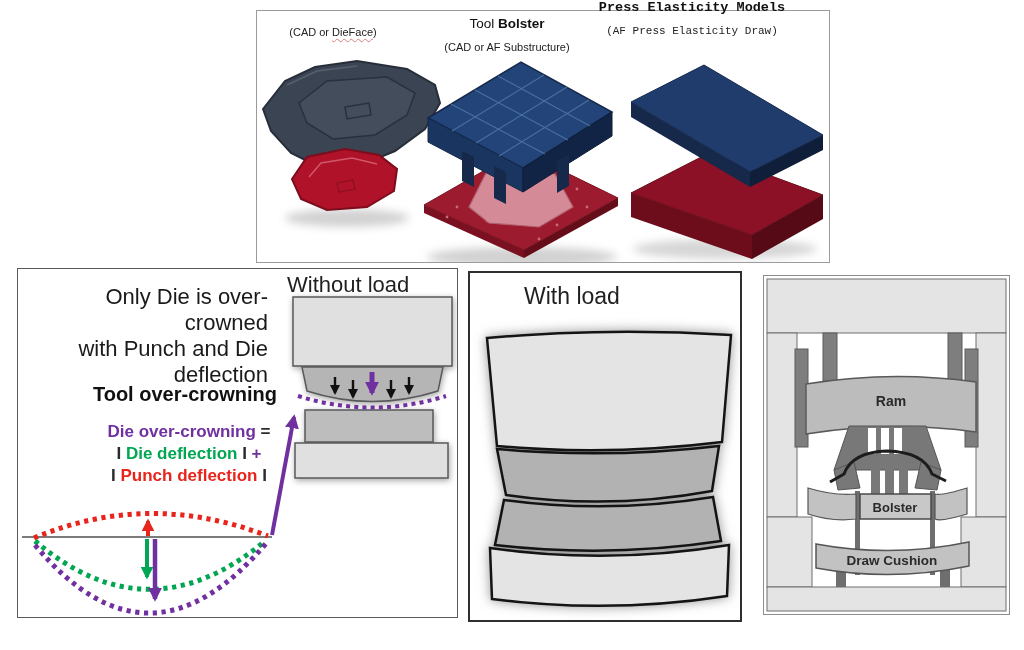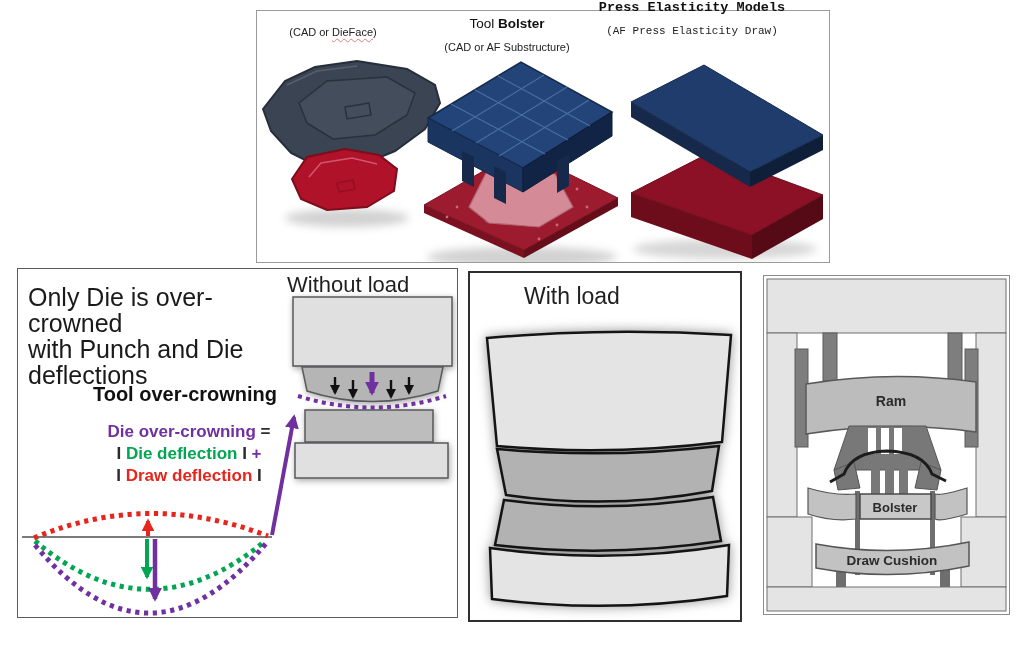--- a/index.html
+++ b/index.html
@@ -8,22 +8,22 @@
   .panel{position:absolute;box-sizing:border-box;background:#fff;}
   .panel-top{left:256px;top:10px;width:574px;height:253px;border:1.5px solid #9b9b9b;}
   .panel-left{left:17px;top:268px;width:441px;height:350px;border:1.5px solid #5a5a5a;}
   .panel-mid{left:468px;top:271px;width:274px;height:351px;border:2px solid #2f2f2f;}
   .panel-right{left:763px;top:275px;width:247px;height:340px;border:1.5px solid #8c8c8c;}
   .abs{position:absolute;}
   .colhead{position:absolute;text-align:center;font-size:13.5px;line-height:15px;color:#111;}
   .colhead .sub{font-size:11px;line-height:13px;color:#222;margin-top:10px;}
   .bold{font-weight:bold;}
   .wavy{text-decoration:underline wavy #d98080;text-decoration-thickness:1px;text-underline-offset:2px;}
-  .heading{position:absolute;left:28px;top:284px;width:240px;text-align:left;
-           font-size:25px;line-height:26px;color:#1a1a1a;}
+  .heading{position:absolute;left:28px;top:284px;width:240px;text-align:right;
+           font-size:22px;line-height:26px;color:#1a1a1a;}
   .subheading{position:absolute;left:65px;top:383px;width:240px;text-align:center;
               font-size:20px;font-weight:bold;color:#111;}
   .formula{position:absolute;left:73px;top:421px;width:232px;text-align:center;
            font-size:17px;font-weight:bold;line-height:22px;}
   .f-purple{color:#7030A0;} .f-green{color:#00A651;} .f-red{color:#E8251C;} .f-black{color:#2b2b2b;}
   .dtitle{position:absolute;text-align:left;color:#1f1f1f;}
   .wo-load{left:287px;top:272px;width:165px;font-size:22px;}
   .w-load{left:524px;top:283px;width:165px;font-size:23px;}
   svg text{font-family:"Liberation Sans",sans-serif;}
 </style>
@@ -113,27 +113,27 @@
   <g>
     <path d="M 374,91 L 447,54 L 566,124 L 493,161 Z" stroke="#152a4d" stroke-width="1" fill="#1F3C6D"></path>
     <path d="M 374,91 L 493,161 L 493,176 L 374,106 Z" fill="#16294B"></path>
     <path d="M 493,161 L 566,124 L 566,139 L 493,176 Z" fill="#0f1f3a"></path>
   </g>
 </svg>
 
 <div class="heading">
   <div>Only Die is over-crowned</div>
   <div>with Punch and Die</div>
-  <div>deflections</div>
+  <div>deflection</div>
 </div>
 <div class="subheading">Tool over-crowning</div>
 <div class="formula">
   <div><span class="f-purple">Die over-crowning</span><span class="f-black"> =</span></div>
   <div><span class="f-black">I </span><span class="f-green">Die deflection</span><span class="f-black"> I </span><span class="f-purple">+</span></div>
-  <div><span class="f-black">I </span><span class="f-red">Draw deflection</span><span class="f-black"> I</span></div>
+  <div><span class="f-black">I </span><span class="f-red">Punch deflection</span><span class="f-black"> I</span></div>
 </div>
 <div class="dtitle wo-load">Without load</div>
 
 <svg class="abs" style="left:18px;top:269px;" width="439" height="348" viewBox="0 0 439 348">
   <defs>
     <marker id="mRed" viewBox="0 0 10 10" refX="8" refY="5" markerWidth="13" markerHeight="13" orient="auto" markerUnits="userSpaceOnUse">
         <path d="M0,0 L10,5 L0,10 Z" fill="#E8251C"></path>
       </marker>
     <marker id="mGreen" viewBox="0 0 10 10" refX="8" refY="5" markerWidth="13" markerHeight="13" orient="auto" markerUnits="userSpaceOnUse">
         <path d="M0,0 L10,5 L0,10 Z" fill="#00A651"></path>

